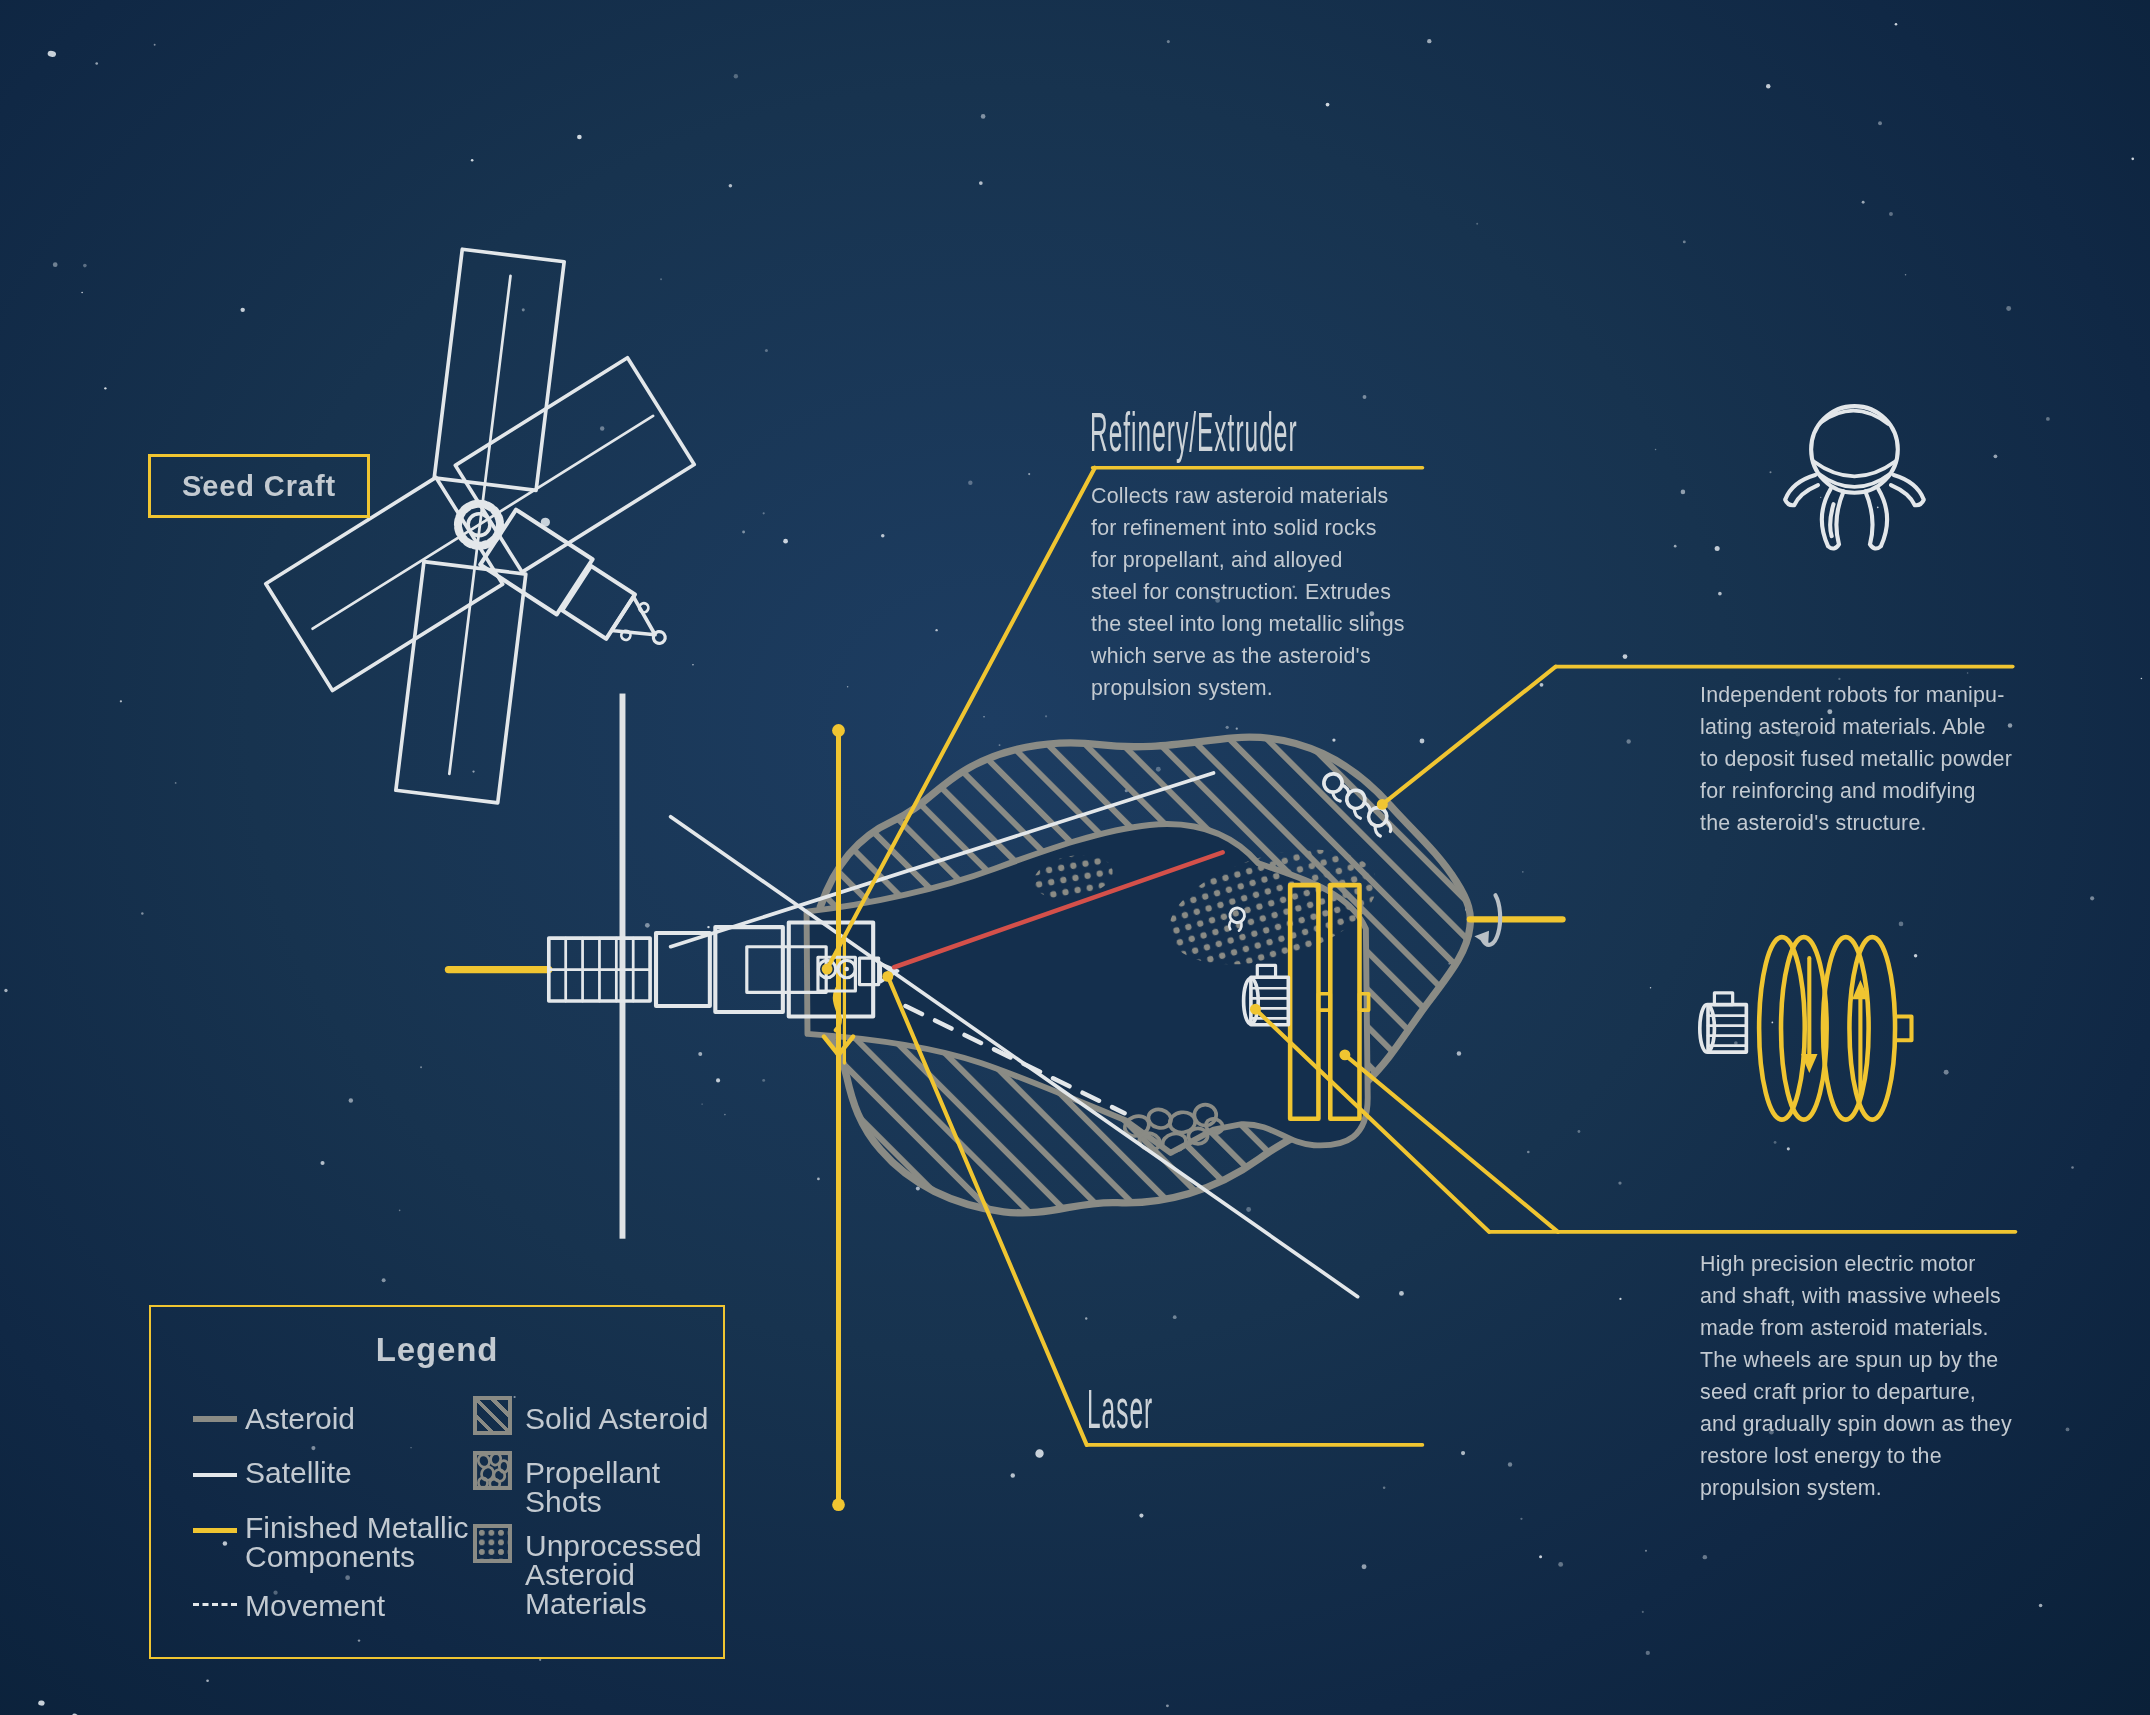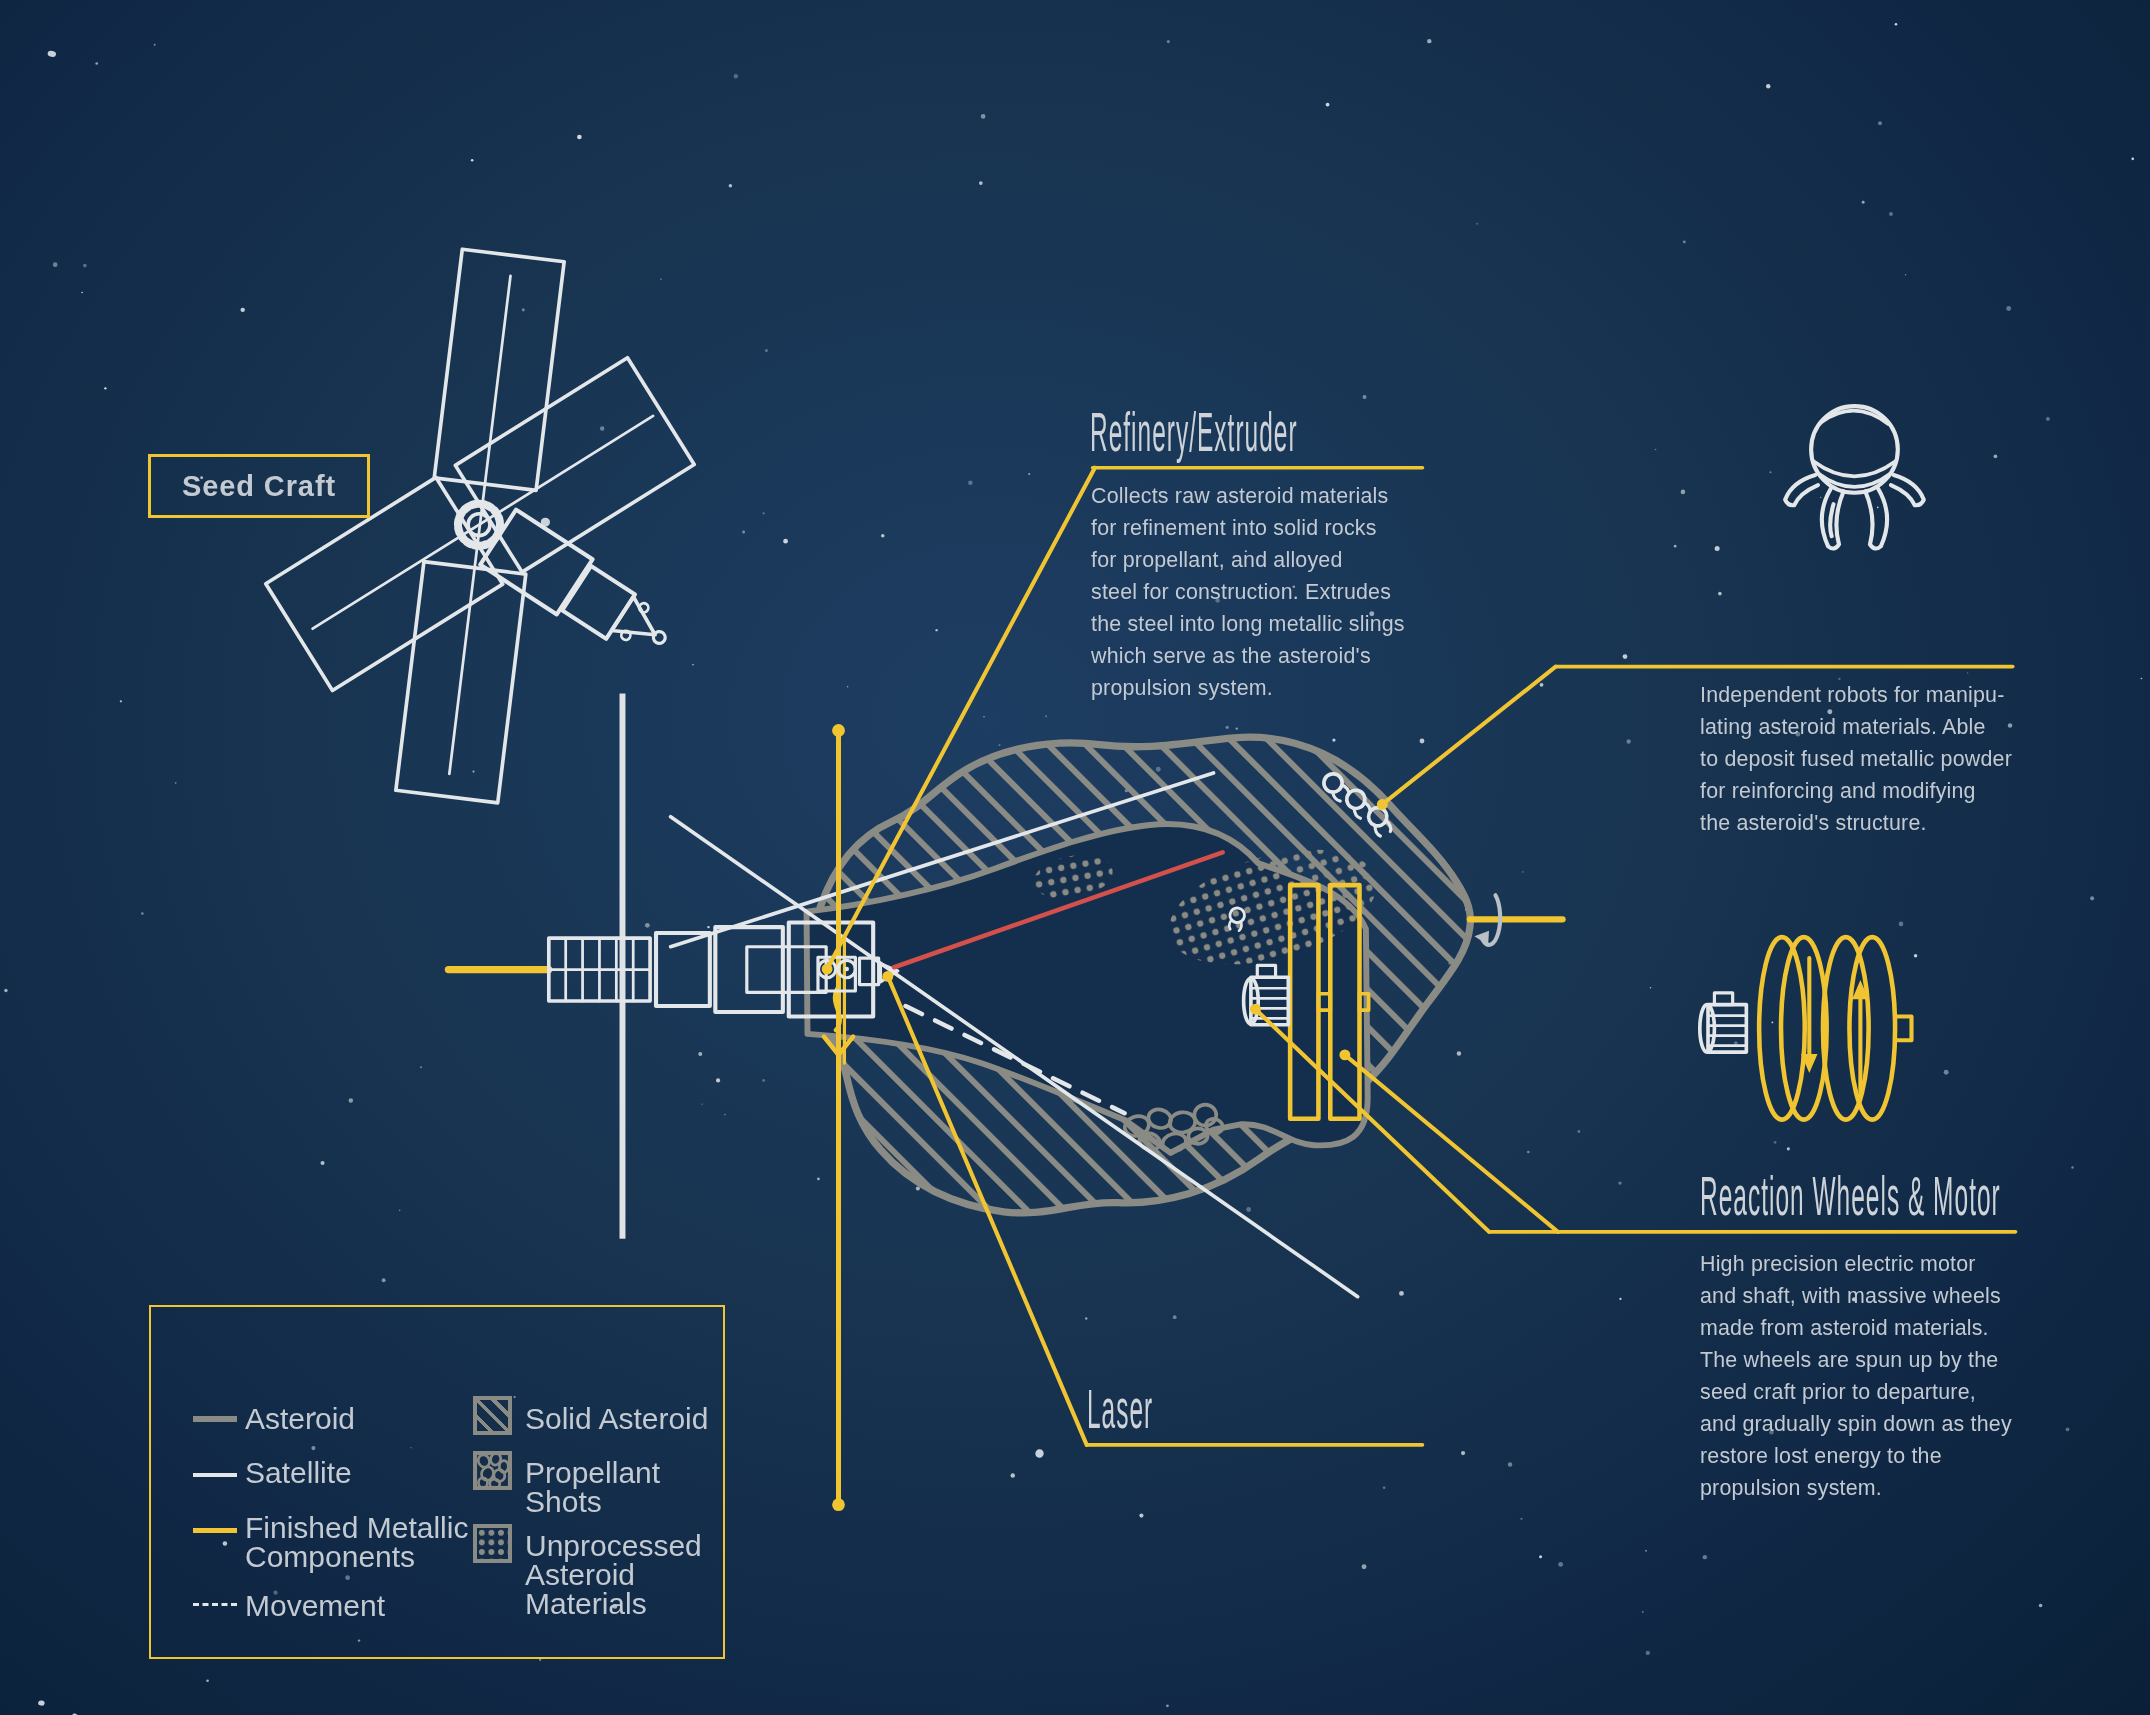--- a/index.html
+++ b/index.html
@@ -424,37 +424,35 @@
 the steel into long metallic slings
 which serve as the asteroid's
 propulsion system.</div>
 
   <div class="callout-body" style="left:1700px;top:679px;width:383px">Independent robots for manipu-
 lating asteroid materials. Able
 to deposit fused metallic powder
 for reinforcing and modifying
 the asteroid's structure.</div>
 
-  <div class="callout-heading" style="left:1700px;top:1160px">
-    <span>Reaction Wheels &amp; Motor</span>
-    </div>
   <div class="callout-body" style="left:1700px;top:1248px;width:383px">High precision electric motor
 and shaft, with massive wheels
 made from asteroid materials.
 The wheels are spun up by the
 seed craft prior to departure,
 and gradually spin down as they
 restore lost energy to the
 propulsion system.</div>
 
   <div class="callout-heading" style="left:1087px;top:1373px">
     <span>Laser</span>
     </div>
 
   <div id="legend-box">
+    <div id="legend-title">Legend</div>
 
     <div class="lg-sw" style="left:42px;top:109px;width:44px;height:6.4px;background:var(--gray)"></div>
     <div class="lg-label" style="left:94px;top:97px">Asteroid</div>
 
     <div class="lg-sw" style="left:42px;top:166px;width:44px;height:3.6px;background:var(--white)"></div>
     <div class="lg-label" style="left:94px;top:151px">Satellite</div>
 
     <div class="lg-sw" style="left:42px;top:221px;width:44px;height:4.6px;background:var(--yellow)"></div>
     <div class="lg-label" style="left:94px;top:206px">Finished Metallic
 Components</div>

